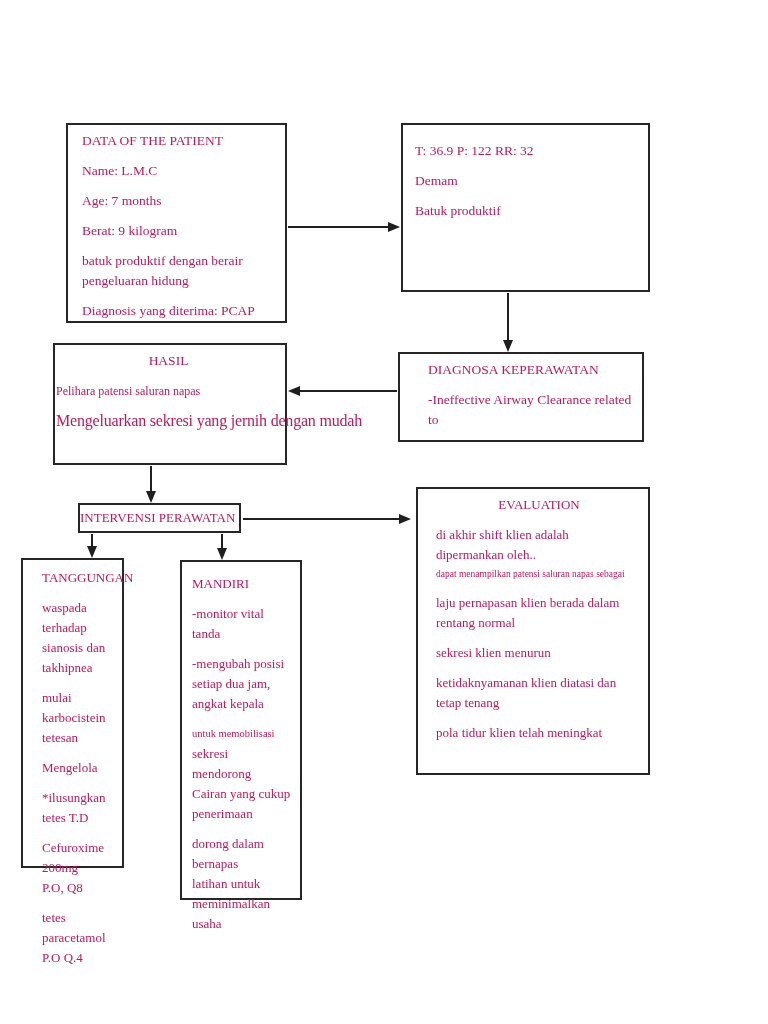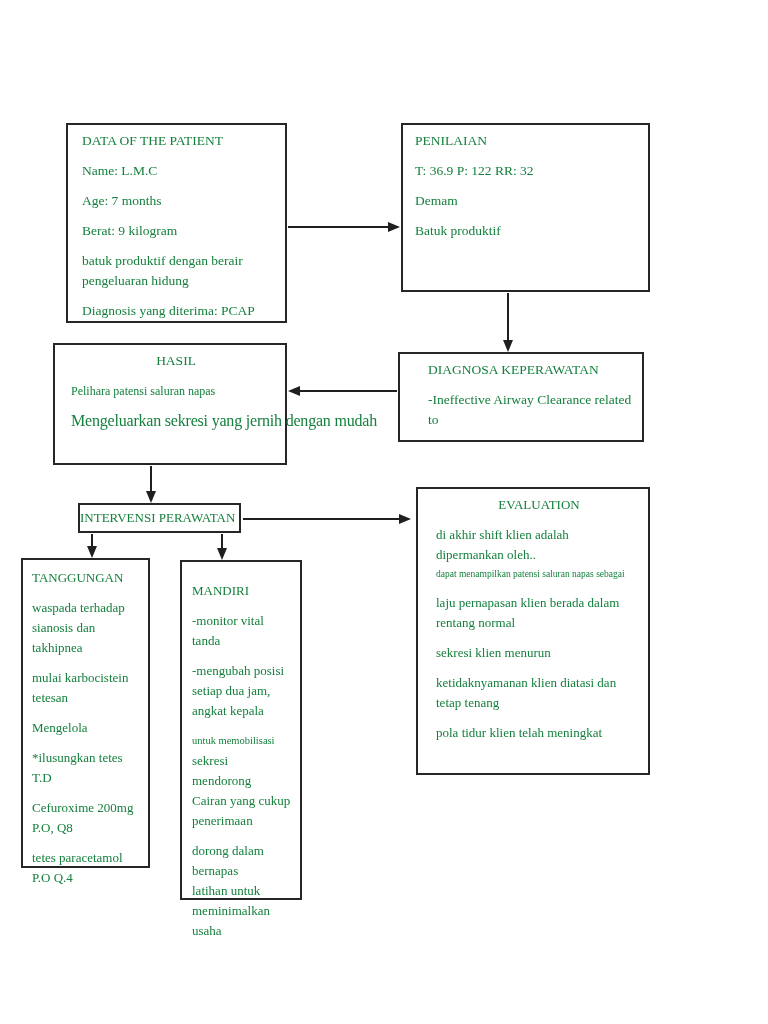--- a/index.html
+++ b/index.html
@@ -1,44 +1,44 @@
 <!DOCTYPE html>
 <html><head>
 <meta charset="utf-8">
 <style>
   html,body{margin:0;padding:0;background:#ffffff;}
   .canvas{
     position:relative;width:768px;height:1024px;background:#ffffff;
-    font-family:"Liberation Serif","DejaVu Serif",serif;color:#15803d;overflow:hidden;
+    font-family:"Liberation Serif","DejaVu Serif",serif;color:#be185d;overflow:hidden;
   }
   .arrows{position:absolute;left:0;top:0;width:768px;height:1024px;pointer-events:none;}
   .box{
     position:absolute;border:2px solid #262626;background:#ffffff;
     font-size:13.5px;line-height:20px;box-sizing:border-box;
   }
   .box p{margin:0;padding:0;}
   .t{margin:0;}
   .para{margin-top:10px !important;}
   .cont{margin-top:0 !important;}
   .center{text-align:center;}
   .sm{font-size:10.5px;}
   .sm2{font-size:11px;}
   .xs{font-size:9.5px;white-space:nowrap;line-height:18px;}
   .nw{white-space:nowrap;}
 
   #box-data      {left:66px;  top:123px; width:221px; height:200px; padding:6px 8px 6px 14px;}
   #box-penilaian {left:401px; top:123px; width:249px; height:169px; padding:6px 8px 6px 12px;}
-  #box-hasil     {left:53px;  top:343px; width:234px; height:122px; padding:6px 4px 6px 16px; font-size:12px;}
+  #box-hasil     {left:53px;  top:343px; width:234px; height:122px; padding:6px 4px 6px 1px; font-size:12px;}
   #box-hasil .t  {font-size:13.5px;}
   #box-hasil .long{font-size:16px;letter-spacing:-0.2px;}
   #box-diagnosa  {left:398px; top:352px; width:246px; height:90px;  padding:6px 6px 6px 28px;}
   #box-intervensi{left:78px;  top:503px; width:163px; height:30px;  display:flex;align-items:center;justify-content:flex-start;font-size:13px;}
   #box-evaluation{left:416px; top:487px; width:234px; height:288px; padding:6px 6px 6px 18px;font-size:13px;}
-  #box-tanggungan{left:21px;  top:558px; width:129px; height:310px; padding:8px 4px 6px 9px; font-size:13px;}
-  #box-mandiri   {left:180px; top:560px; width:122px; height:340px; padding:19px 2px 6px 10px;font-size:13px;}
+  #box-tanggungan{left:21px;  top:558px; width:103px; height:310px; padding:8px 4px 6px 19px; font-size:13px;}
+  #box-mandiri   {left:180px; top:560px; width:122px; height:340px; padding:12px 2px 6px 10px;font-size:13px;}
 </style>
 </head>
 <body>
 
 <div class="canvas">
 
   <svg class="arrows" viewBox="0 0 768 1024" xmlns="http://www.w3.org/2000/svg">
     <defs>
       <marker id="ah" markerWidth="6" markerHeight="5" refX="1" refY="2.5" orient="auto">
         <path d="M0,0 L6,2.5 L0,5 Z" fill="#1f1f1f"></path>
@@ -57,21 +57,20 @@
     <p class="t">DATA OF THE PATIENT</p>
     <p class="para">Name: L.M.C</p>
     <p class="para">Age: 7 months</p>
     <p class="para">Berat: 9 kilogram</p>
     <p class="para">batuk produktif dengan berair</p>
     <p class="cont">pengeluaran hidung</p>
     <p class="para">Diagnosis yang diterima: PCAP</p>
   </div>
 
   <div class="box" id="box-penilaian">
-    <p class="t">PENILAIAN</p>
     <p class="para">T: 36.9 P: 122 RR: 32</p>
     <p class="para">Demam</p>
     <p class="para">Batuk produktif</p>
   </div>
 
   <div class="box" id="box-hasil">
     <p class="t center">HASIL</p>
     <p class="para">Pelihara patensi saluran napas</p>
     <p class="para long nw">Mengeluarkan sekresi yang jernih dengan mudah</p>
   </div>

